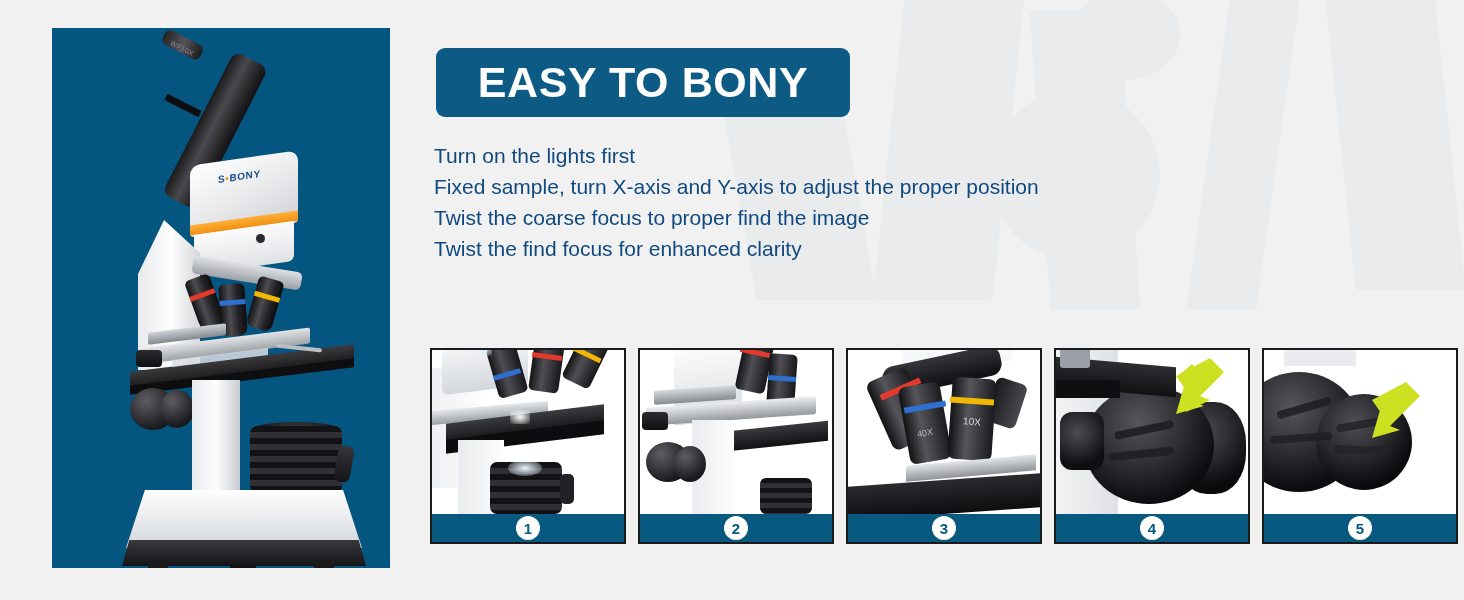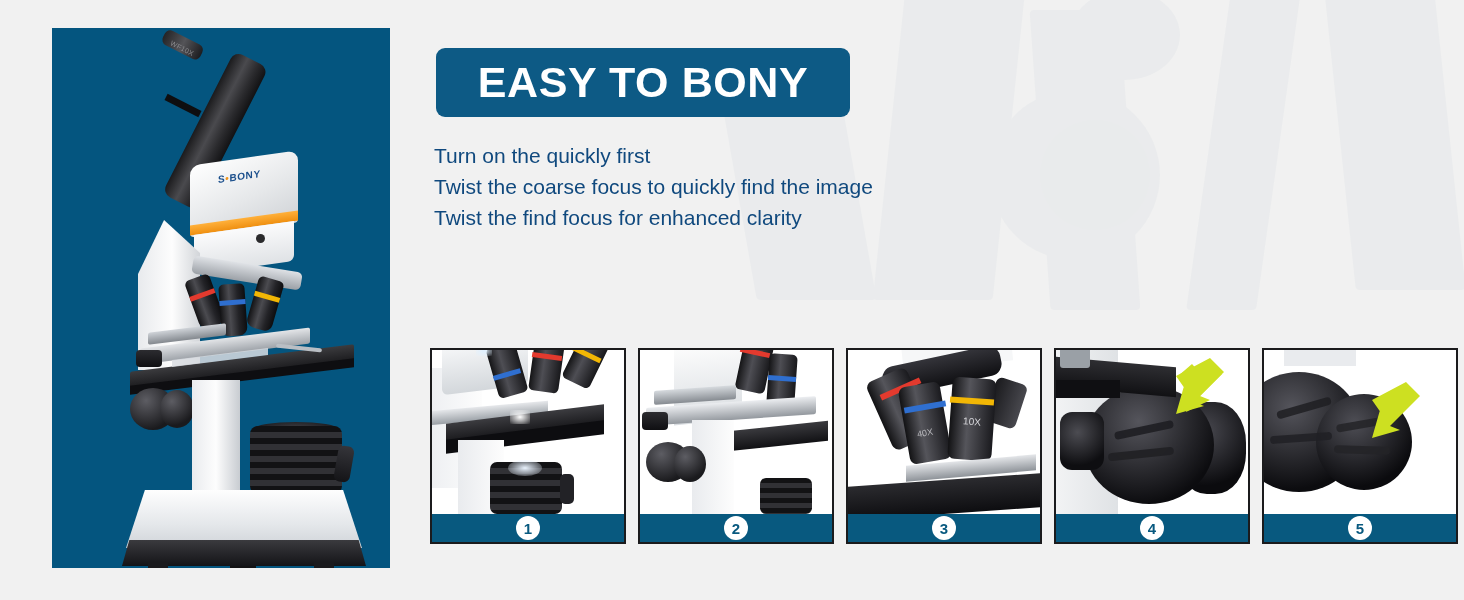--- a/index.html
+++ b/index.html
@@ -227,22 +227,23 @@
       <div class="ms-foot2"></div>
       <div class="ms-foot3"></div>
     </div>
   </div>
 
   <div class="banner">
     <span>EASY TO BONY</span>
   </div>
 
   <div class="lines">
-    <div class="line">Turn on the quickly first</div>
-    <div class="line">Twist the coarse focus to quickly find the image</div>
+    <div class="line">Turn on the lights first</div>
+    <div class="line">Fixed sample, turn X-axis and Y-axis to adjust the proper position</div>
+    <div class="line">Twist the coarse focus to proper find the image</div>
     <div class="line">Twist the find focus for enhanced clarity</div>
   </div>
 
   <div class="thumbs">
 
     <div class="thumb">
       <div class="tpic">
         <div class="t1-arm"></div>
         <div class="t1-head"></div>
         <div class="t1-ob1"></div>

